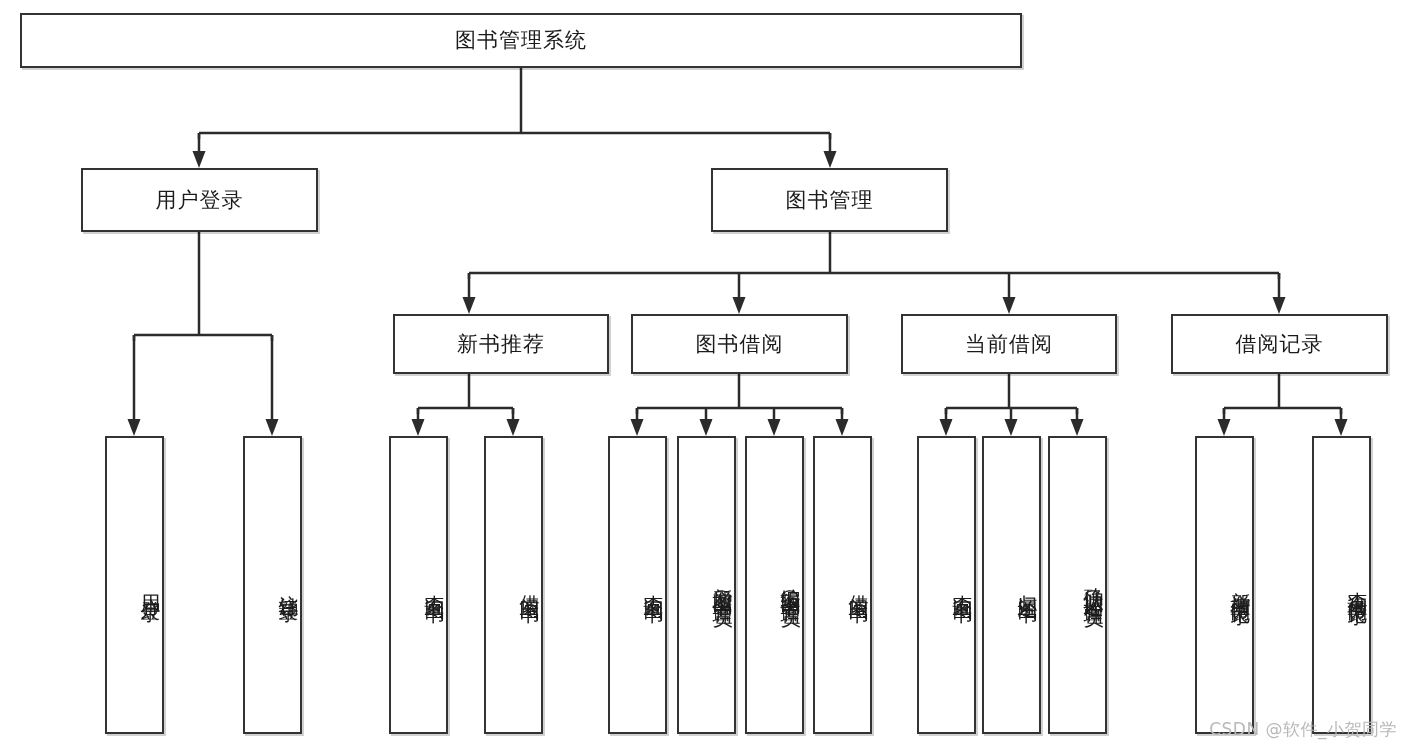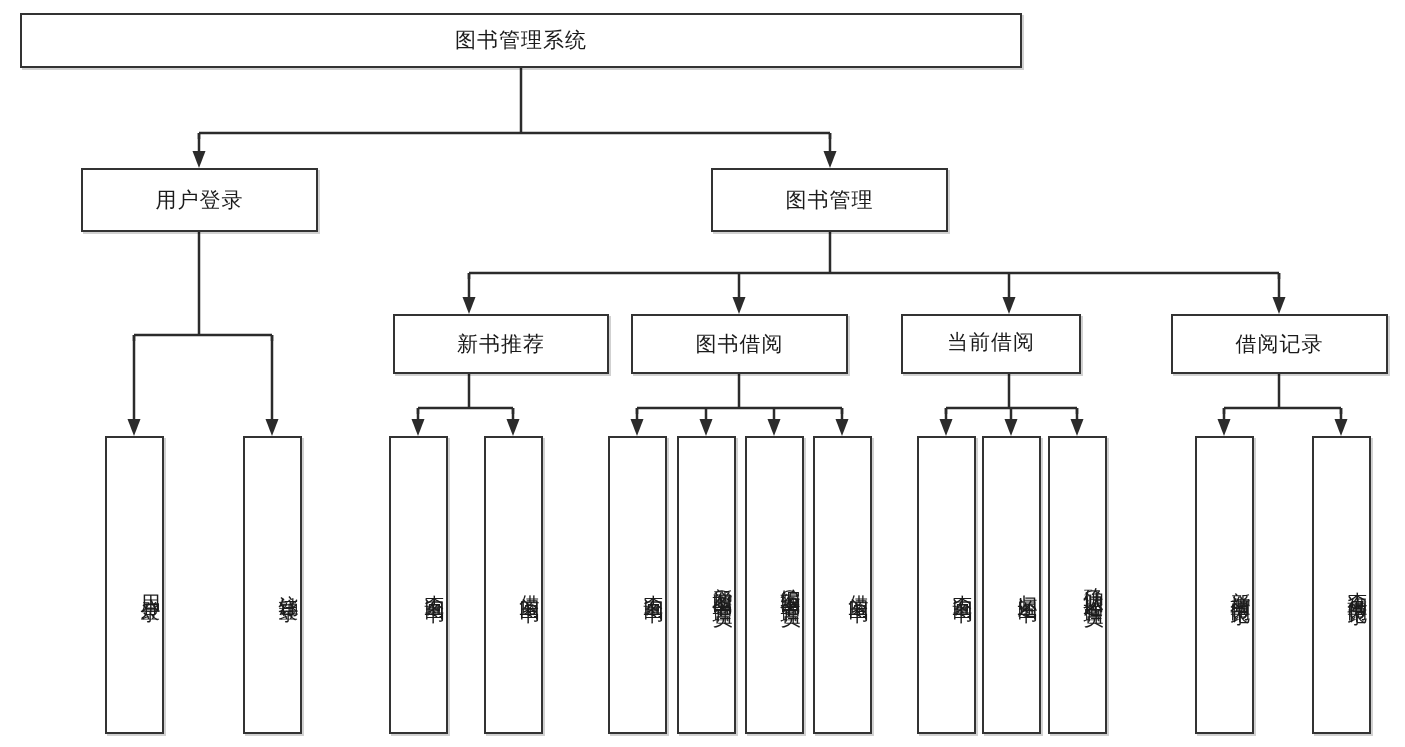--- a/index.html
+++ b/index.html
@@ -151,21 +151,21 @@
       </div>
       <div class="node horiz" style="left: 711px; top: 168px; width: 237px; height: 64px; text-align: right;">
         <span class="vtext">图书管理</span>
       </div>
       <div class="node horiz" style="left: 361px; top: 314px; width: 216px; height: 60px; margin-left: 32px;">
         <span class="vtext">新书推荐</span>
       </div>
       <div class="node horiz" style="left: 631px; top: 314px; width: 217px; height: 60px;">
         <span class="vtext">图书借阅</span>
       </div>
-      <div class="node horiz" style="left: 901px; top: 314px; width: 180px; height: 60px; font-family: Liberation Mono, monospace;">
+      <div class="node horiz" style="left: 901px; top: 314px; width: 216px; height: 60px;">
         <span class="vtext">当前借阅</span>
       </div>
       <div class="node horiz" style="left: 1171px; top: 314px; width: 217px; height: 60px; text-align: center;">
         <span class="vtext">借阅记录</span>
       </div>
       <div class="node vert" style="left: 105px; top: 436px; width: 59px; height: 298px;">
         <span class="vtext">用户登录</span>
       </div>
       <div class="node vert" style="left: 243px; top: 436px; width: 59px; height: 298px;">
         <span class="vtext">注销登录</span>
@@ -198,13 +198,14 @@
         <span class="vtext">确认归还（管理员）</span>
       </div>
       <div class="node vert" style="left: 1195px; top: 436px; width: 59px; height: 298px;">
         <span class="vtext">新增借阅记录</span>
       </div>
       <div class="node vert" style="left: 1312px; top: 436px; width: 59px; height: 298px;">
         <span class="vtext">查询借阅记录</span>
       </div>
     </div>
 
+  <div class="watermark">CSDN @软件_小贺同学</div>
 </div>
 
 </body></html>

